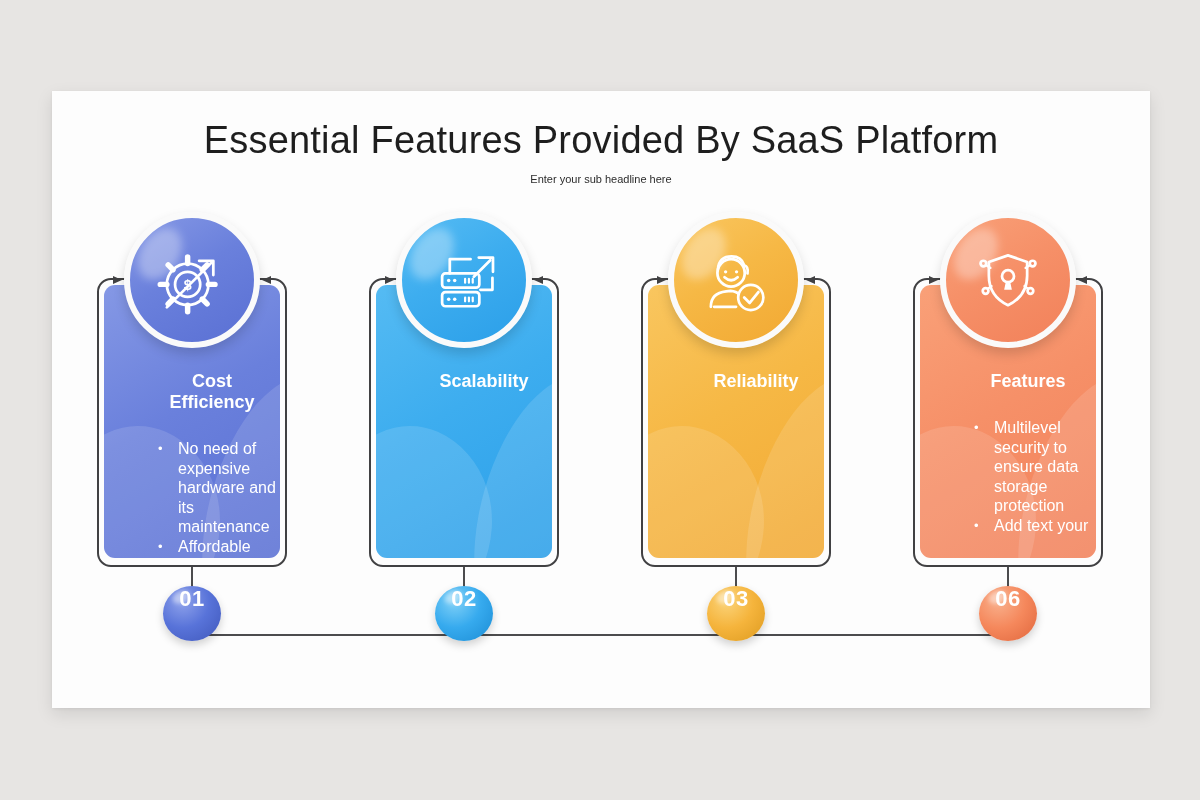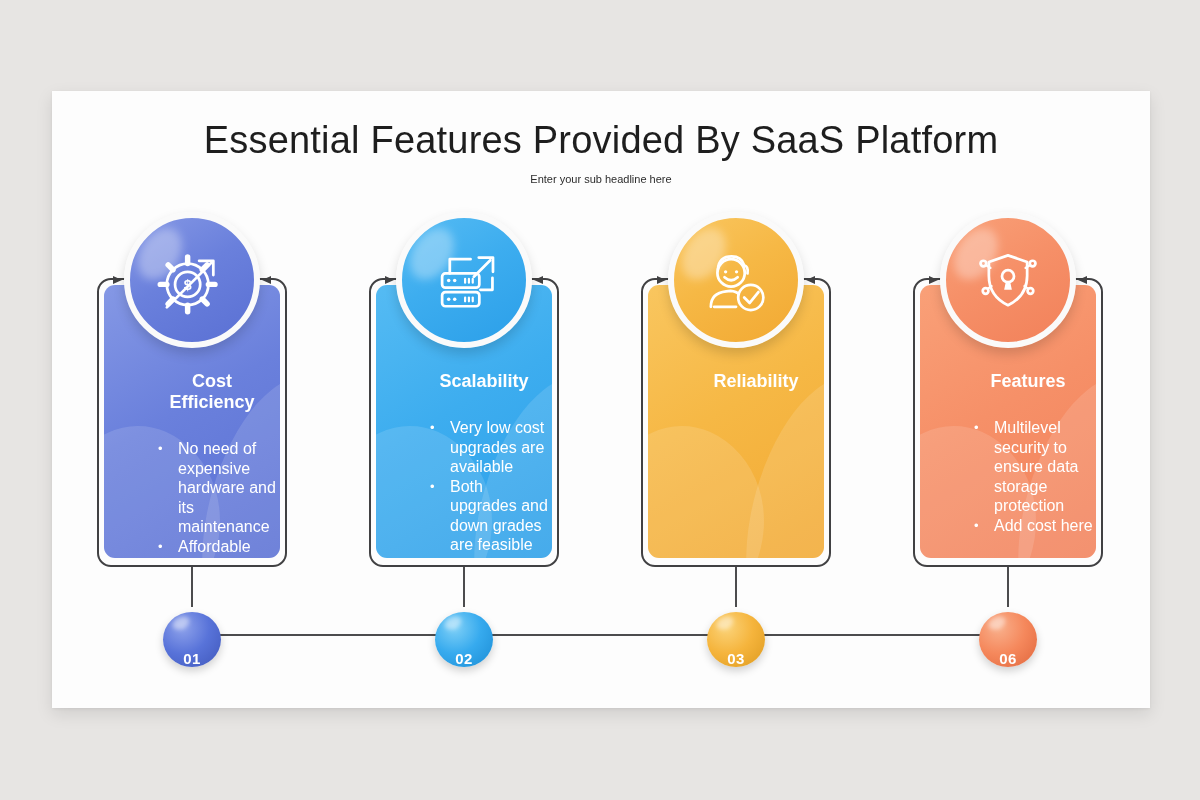--- a/index.html
+++ b/index.html
@@ -42,22 +42,22 @@
     background:rgba(255,255,255,0.32);border-radius:50%;transform:rotate(32deg);filter:blur(4px);}
   .icon-circle svg{position:relative;}
 
   
   .c1 .card,.c1 .icon-circle{background:linear-gradient(150deg,#8598e5 0%,#6a80dc 45%,#5a70d4 100%);}
   .c2 .card,.c2 .icon-circle{background:linear-gradient(150deg,#55bbf3 0%,#3dadef 45%,#2b9fe9 100%);}
   .c3 .card,.c3 .icon-circle{background:linear-gradient(150deg,#f9c65f 0%,#f6b845 45%,#f2a933 100%);}
   .c4 .card,.c4 .icon-circle{background:linear-gradient(150deg,#f9a078 0%,#f69068 45%,#f2815a 100%);}
 
   
-  .badge{position:absolute;top:521px;width:58px;height:55px;border-radius:50%;
-    display:flex;align-items:flex-end;justify-content:center;font-size:15px;font-weight:700;color:#fff;
+  .badge{position:absolute;top:495px;width:58px;height:55px;border-radius:50%;
+    display:flex;align-items:flex-start;justify-content:center;font-size:22px;font-weight:700;color:#fff;
     letter-spacing:.5px;box-shadow:0 4px 8px rgba(0,0,0,0.18);}
   .badge::after{content:"";position:absolute;left:9px;top:5px;width:18px;height:12px;
     background:rgba(255,255,255,0.45);border-radius:50%;transform:rotate(-25deg);filter:blur(2px);}
   .b1{background:radial-gradient(circle at 34% 28%,#8ea2eb 0%,#5873d9 48%,#3f57ba 100%);}
   .b2{background:radial-gradient(circle at 34% 28%,#7fd0f7 0%,#36aaee 48%,#1b8cd4 100%);}
   .b3{background:radial-gradient(circle at 34% 28%,#fbd379 0%,#f5b43c 48%,#dd9a1f 100%);}
   .b4{background:radial-gradient(circle at 34% 28%,#f9b08c 0%,#f5885c 48%,#e0663c 100%);}
   .badge span{position:relative;z-index:1;}
 </style>
 </head>
@@ -110,24 +110,20 @@
       </div>
     </div>
 
     <div class="group c2" style="left:317px;">
       <div class="arr arr-l"></div>
       <div class="arr arr-r"></div>
       <div class="card">
         <div class="blob1"></div>
         <div class="blob2"></div>
         <h3 class="card-title">Scalability</h3>
-        <ul class="bullets">
-            <li>Very low cost upgrades are available</li>
-            <li>Both upgrades and down grades are feasible</li>
-          </ul>
       </div>
       <div class="icon-circle">
         <svg width="70" height="70" viewBox="0 0 64 64" fill="none" stroke="#fff" stroke-width="2.5" stroke-linecap="round" stroke-linejoin="round">
           <path d="M19 26 V13 H38"></path>
           <line x1="41" y1="29" x2="56" y2="14"></line>
           <path d="M45.5 11.5 H58.5 V24.5"></path>
           <path d="M58 30 V41 H47"></path>
           <rect x="12" y="26" width="34" height="13" rx="3"></rect>
           <rect x="12" y="43" width="34" height="13" rx="3"></rect>
           <circle cx="18" cy="32.5" r="1.6" fill="#fff" stroke="none"></circle>
@@ -171,21 +167,21 @@
 
     <div class="group c4" style="left:861px;">
       <div class="arr arr-l"></div>
       <div class="arr arr-r"></div>
       <div class="card">
         <div class="blob1"></div>
         <div class="blob2"></div>
         <h3 class="card-title">Features</h3>
         <ul class="bullets">
             <li>Multilevel security to ensure data storage protection</li>
-            <li>Add cost here</li>
+            <li>Add text your</li>
           </ul>
       </div>
       <div class="icon-circle">
         <svg width="70" height="70" viewBox="0 0 64 64" fill="none" stroke="#fff" stroke-width="2.5" stroke-linecap="round" stroke-linejoin="round">
           <path d="M32 9.5 L49.5 15.5 V28 Q49.5 46.5 32 55 Q14.5 46.5 14.5 28 V15.5 Z"></path>
           <circle cx="32" cy="28.5" r="5.5"></circle>
           <path d="M30 33.5 L28.5 41 H35.5 L34 33.5 Z" fill="#fff" stroke="none"></path>
           <circle cx="9.5" cy="17" r="2.6"></circle>
             <circle cx="54.5" cy="17" r="2.6"></circle>
           <circle cx="11.5" cy="42" r="2.6"></circle>

